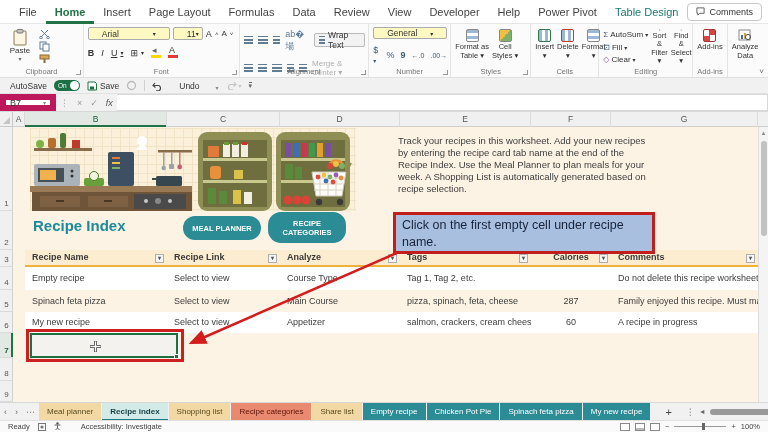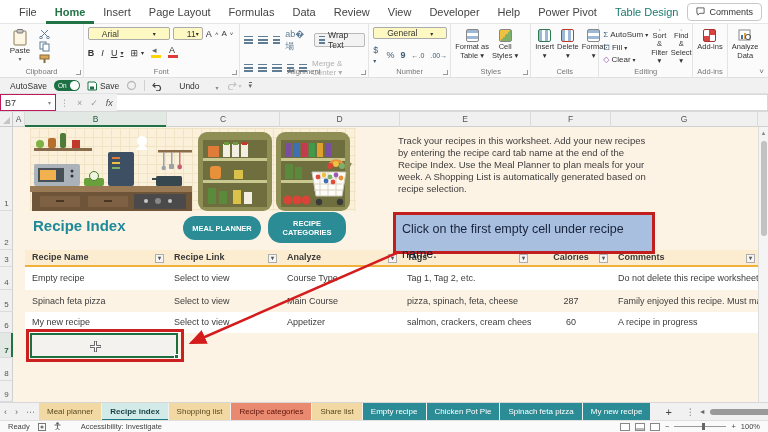--- a/index.html
+++ b/index.html
@@ -39,21 +39,21 @@
   .chev-collapse { position:absolute; right:4px; bottom:1px; font-size:8px; color:#666; }
 
   
   .qat { position:absolute; top:78px; left:0; width:768px; height:16px; background:#f1f1f1; display:flex; align-items:center; gap:7px; padding-left:10px; font-size:8.5px; color:#333; border-bottom:1px solid #e2e2e2; }
   .toggle { width:26px; height:11px; border-radius:6px; background:#1d7044; position:relative; color:#fff; font-size:6.5px; line-height:11px; padding-left:4px; }
   .knob { position:absolute; right:1px; top:1px; width:9px; height:9px; border-radius:50%; background:#fff; }
   .qsep { width:1px; height:11px; background:#d0d0d0; }
 
   
   .fbar { position:absolute; top:94px; left:0; width:768px; height:18px; background:#f1f1f1; display:flex; align-items:stretch; border-bottom:1px solid #d8d8d8; }
-  .namebox { width:56px; background:#fff; border:1px solid #be185d; font-size:9px; color:#333; display:flex; align-items:center; justify-content:space-between; padding:0 4px; }
+  .namebox { width:56px; background:#fff; border:6px solid #be185d; font-size:9px; color:#333; display:flex; align-items:center; justify-content:space-between; padding:0 4px; }
   .fico { display:flex; align-items:center; padding:0 4px; font-size:9px; color:#9a9a9a; }
   .finput { flex:1; background:#fff; border:1px solid #d8d8d8; border-left:none; }
 
   
   .sheet { position:absolute; top:112px; left:0; width:768px; height:290px; background:#fdf3e4; }
   .colhdr { position:absolute; top:0; left:0; width:768px; height:15px; background:#f0f0f0; border-bottom:1px solid #d0d0d0; }
   .colhdr .cl { position:absolute; top:0; height:15px; font-size:8.5px; color:#555; text-align:center; line-height:15px; border-right:1px solid #dadada; }
   .cl.sel { background:#e2e9e4; box-shadow:inset 0 -2px 0 #217346; color:#1d5c34; }
   .rowhdr { position:absolute; top:15px; left:0; width:13px; height:275px; background:#f0f0f0; border-right:1px solid #d0d0d0; }
   .rowhdr .rl { position:absolute; left:0; width:13px; font-size:8px; color:#555; text-align:center; display:flex; align-items:flex-end; justify-content:center; padding-bottom:2px; border-bottom:1px solid #dadada; }
@@ -71,21 +71,21 @@
   .thead { position:absolute; left:25px; top:138px; width:733px; height:17px; background:#fcecd0; border-bottom:2px solid #f0b13a; display:flex; }
   .thead .hc { position:relative; font-size:9px; font-weight:bold; color:#3a3a3a; line-height:15px; padding-left:7px; white-space:nowrap; overflow:hidden; }
   .filterbtn { position:absolute; right:3px; top:4px; width:9px; height:9px; border:1px solid #adadad; background:#f5f5f5; font-size:6px; line-height:7px; text-align:center; color:#555; }
   .trow { position:absolute; left:25px; width:733px; display:flex; }
   .trow .dc { font-size:9px; color:#3c3c3c; padding-left:7px; white-space:nowrap; overflow:hidden; }
   .w0{width:142px;} .w1{width:113px;} .w2{width:120px;} .w3{width:131px;} .w4{width:80px; text-align:center; padding-left:0!important;} .w5{width:147px;}
 
   .selredbox { position:absolute; left:26px; top:217px; width:158px; height:33px; border:3px solid #cc1f1f; background:transparent; }
   .selcell { position:absolute; left:30px; top:221px; width:148px; height:25px; border:2px solid #1d6f42; background:#f3f2ef; }
   .fillhandle { position:absolute; right:-3px; bottom:-3px; width:5px; height:5px; background:#1d6f42; border:1px solid #fff; }
-  .annot { position:absolute; left:393px; top:100px; width:262px; height:42px; background:#a9bfdf; border:3px solid #c31e1e; color:#17233c; font-size:12.5px; line-height:25px; padding:2px 6px; z-index:6; }
+  .annot { position:absolute; left:393px; top:100px; width:262px; height:42px; background:#a9bfdf; border:3px solid #c31e1e; color:#17233c; font-size:12.5px; line-height:17px; padding:2px 6px; z-index:6; }
   .arrowsvg { position:absolute; left:0; top:0; width:768px; height:290px; pointer-events:none; z-index:7; }
 
   .vscroll { position:absolute; right:0; top:15px; width:10px; height:275px; background:#f4f4f4; border-left:1px solid #dcdcdc; }
   .vscroll .up { height:12px; font-size:6px; color:#888; text-align:center; line-height:12px; }
   .vthumb { position:absolute; left:2px; top:14px; width:6px; height:95px; background:#c2c2c2; border-radius:3px; }
 
   
   .tabstrip { position:absolute; top:402px; left:0; width:768px; height:18px; background:#f1f1f1; border-top:1px solid #d7d7d7; display:flex; align-items:center; font-size:8px; }
   .navarr { color:#666; padding:0 4px; font-size:9px; }
   .stab { height:18px; display:flex; align-items:center; padding:0 8px; margin-right:1px; white-space:nowrap; cursor:default; }

